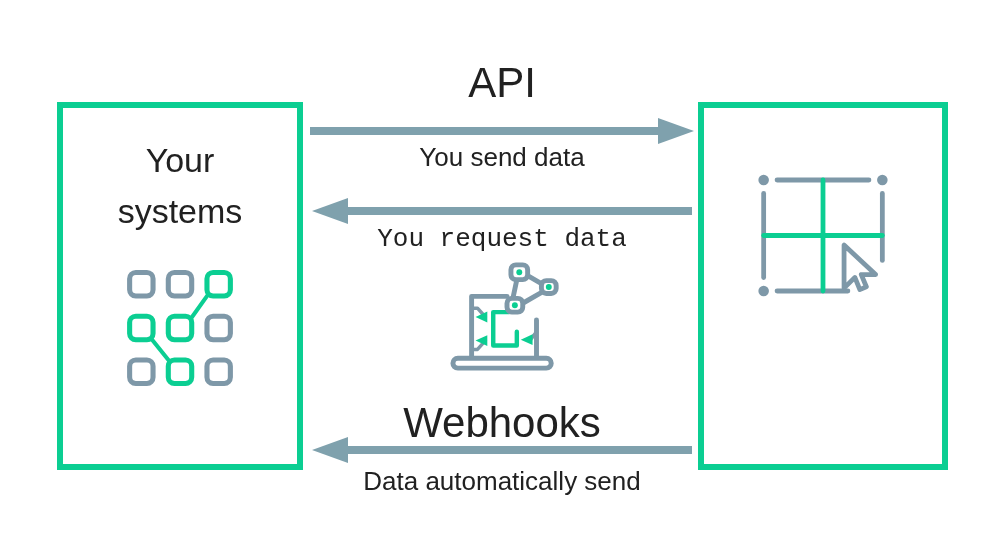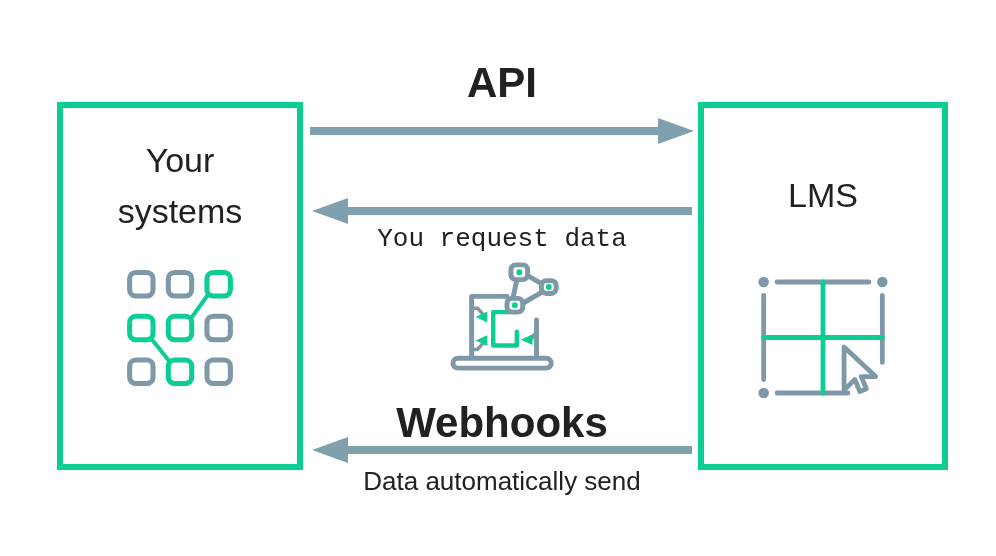--- a/index.html
+++ b/index.html
@@ -31,21 +31,21 @@
   .box-right{left:698px;top:102px;width:250px;height:368px;padding-top:36px;}
   .box-title{
     font-size:34px;line-height:51px;font-weight:400;
     text-align:center;white-space:pre-line;color:var(--ink);
     height:102px;display:flex;align-items:center;justify-content:center;
   }
   .box-left .box-icon{margin-top:33px;}
   .box-right .box-icon{margin-top:28px;}
   
   .mid{position:absolute;left:310px;width:384px;text-align:center;}
-  .flow-heading{font-size:42px;line-height:46px;font-weight:700;color:var(--ink);}
+  .flow-heading{font-size:42px;line-height:46px;font-weight:400;color:var(--ink);}
   .flow-label{font-size:26px;line-height:30px;font-weight:400;color:var(--ink);}
   .heading-api{top:60px;}
   .label-send{top:142px;}
   .label-request{top:224px;font-family:Liberation Mono, monospace;}
   .heading-webhooks{top:400px;}
   .label-sent{top:466px;}
   .arrow{position:absolute;display:block;}
   .arrow-1{left:310px;top:116px;}
   .arrow-2{left:312px;top:196px;}
   .arrow-3{left:312px;top:435px;}
@@ -79,21 +79,20 @@
         <rect class="st-g" x="40.5" y="45.5" width="23" height="23" rx="6"></rect>
         <rect class="st-s" x="78.5" y="45.5" width="23" height="23" rx="6"></rect>
         <rect class="st-s" x="2.5" y="88.5" width="23" height="23" rx="6"></rect>
         <rect class="st-g" x="40.5" y="88.5" width="23" height="23" rx="6"></rect>
         <rect class="st-s" x="78.5" y="88.5" width="23" height="23" rx="6"></rect>
       </g>
     </svg>
   </div>
 
   <div class="sys-box box-right">
-    <div class="box-title">LMS</div>
     <svg class="box-icon" width="134" height="127" viewBox="0 0 140 132">
       <g class="st-s" fill="none" stroke-width="5" stroke-linecap="round">
         <line x1="22" y1="8" x2="118" y2="8"></line>
         <line x1="8" y1="22" x2="8" y2="110"></line>
         <line x1="132" y1="22" x2="132" y2="92"></line>
         <line x1="22" y1="124" x2="96" y2="124"></line>
       </g>
       <g class="st-g" fill="none" stroke-width="5" stroke-linecap="round">
         <line x1="8" y1="66" x2="132" y2="66"></line>
         <line x1="70" y1="8" x2="70" y2="124"></line>
@@ -106,20 +105,21 @@
       <path class="st-s" d="M92,76 L92,121 L103.3,109.8 L108.5,122.5 L115.3,119.5 L110,106.8 L125,106.8 Z" fill="#ffffff" stroke-width="5" stroke-linejoin="round"></path>
     </svg>
   </div>
 
   <div class="mid flow-heading heading-api">API</div>
 
   <svg class="arrow arrow-1" width="384" height="30" viewBox="0 0 384 30">
     <line class="st-a" x1="0" y1="15" x2="352" y2="15" stroke-width="8"></line>
     <polygon class="fl-a" points="348,2 384,15 348,28"></polygon>
   </svg>
+  <div class="mid flow-label label-send">You send data</div>
 
   <svg class="arrow arrow-2" width="380" height="30" viewBox="0 0 380 30">
     <line class="st-a" x1="32" y1="15" x2="380" y2="15" stroke-width="8"></line>
     <polygon class="fl-a" points="36,2 0,15 36,28"></polygon>
   </svg>
   <div class="mid flow-label label-request">You request data</div>
 
   <svg class="center-icon" width="118" height="112" viewBox="0 0 120 112">
     <g class="st-s" fill="none" stroke-width="5" stroke-linejoin="round" stroke-linecap="round">
       <path d="M24,96 V34 H60"></path>

